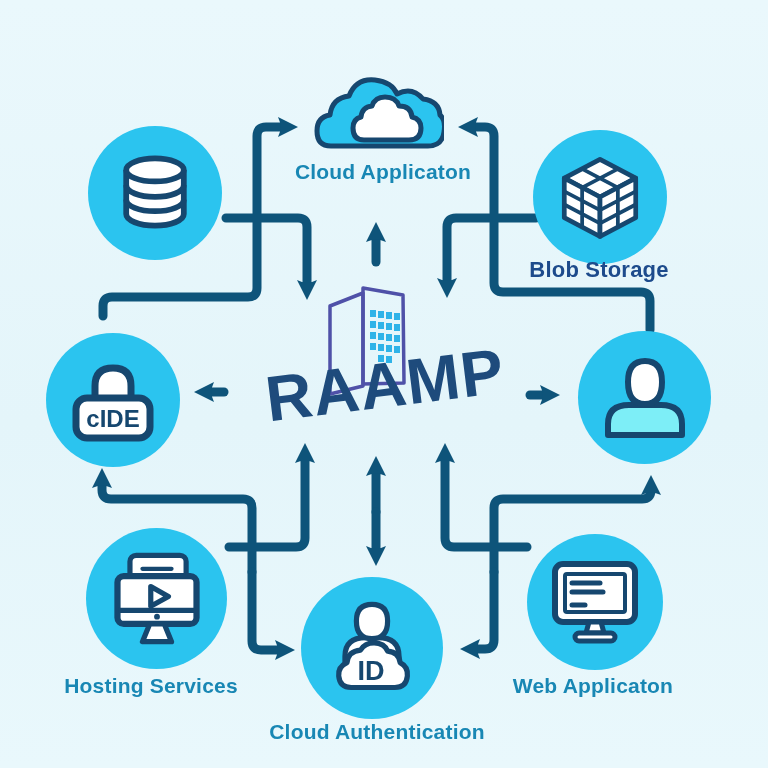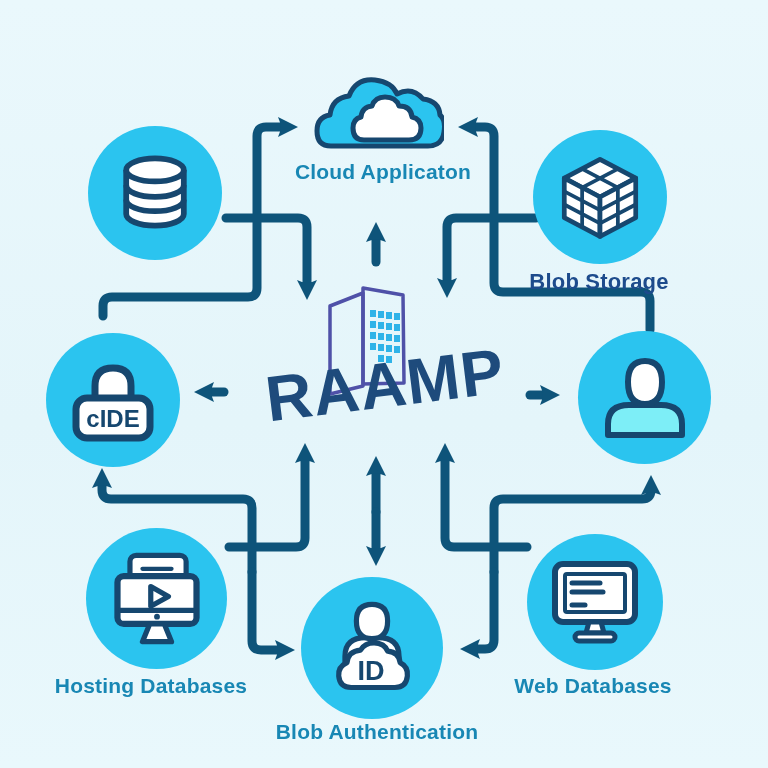--- a/index.html
+++ b/index.html
@@ -9,21 +9,21 @@
     font-family:"Liberation Sans",sans-serif;
   }
   .node-circle{
     position:absolute;border-radius:50%;background:#2bc4ef;
     display:flex;align-items:center;justify-content:center;text-align:right;
   }
   .lbl{
     position:absolute;font-weight:bold;font-size:21px;color:#1887b4;
     text-align:center;letter-spacing:.2px;white-space:nowrap;
   }
-  .lbl-navy{color:#1d4b8c;font-size:22px;margin-top:12px;}
+  .lbl-navy{color:#1d4b8c;font-size:22px;}
   #raamp-title{
     position:absolute;left:250px;top:348px;width:270px;text-align:center;
     font-size:64px;font-weight:bold;color:#1e4b7c;letter-spacing:1px;
     transform:rotate(-7deg);
   }
   svg{display:block;}
   .abs{position:absolute;}
 </style>
 </head>
 <body>
@@ -119,46 +119,46 @@
     <svg width="104" height="104" viewBox="0 0 100 100">
       <rect x="24" y="8" width="54" height="42" rx="6" fill="#ffffff" stroke="#16476f" stroke-width="5"></rect>
       <line x1="36" y1="21" x2="64" y2="21" stroke="#16476f" stroke-width="4" stroke-linecap="round"></line>
       <rect x="12" y="28" width="76" height="46" rx="6" fill="#ffffff" stroke="#16476f" stroke-width="6"></rect>
       <line x1="13" y1="61" x2="87" y2="61" stroke="#16476f" stroke-width="5"></line>
       <circle cx="50" cy="67" r="2.8" fill="#16476f"></circle>
       <path d="M44,38 L61,47.5 L44,57 Z" fill="#ffffff" stroke="#16476f" stroke-width="5" stroke-linejoin="round"></path>
       <path d="M43,74 L36,91 H64 L57,74 Z" fill="#ffffff" stroke="#16476f" stroke-width="5" stroke-linejoin="round"></path>
     </svg>
   </div>
-  <div class="lbl" style="left:51px;top:674px;width:200px">Hosting Databases</div>
+  <div class="lbl" style="left:51px;top:674px;width:200px">Hosting Services</div>
 
   <div class="node-circle" style="left:301px;top:577px;width:142px;height:142px">
     <svg width="104" height="104" viewBox="0 0 100 100">
       <path d="M24,72 V58 Q24,40 44,40 H56 Q76,40 76,58 V72 Z" fill="#ffffff" stroke="#16476f" stroke-width="5" stroke-linejoin="round"></path>
       <path d="M35,24 Q35,8 50,8 Q65,8 65,24 Q65,41 50,41 Q35,41 35,24 Z" fill="#ffffff" stroke="#16476f" stroke-width="5"></path>
       <path d="M30,88 Q19,88 18,77 Q17,68 26,64 Q27,53 39,52 Q43,45 52,45 Q62,45 65,53 Q76,54 77,64 Q85,68 84,77 Q83,88 72,88 Z" fill="#ffffff" stroke="#16476f" stroke-width="5" stroke-linejoin="round"></path>
       <text x="49" y="81" text-anchor="middle" font-family="Liberation Sans, sans-serif" font-size="26" font-weight="bold" fill="#16476f">ID</text>
     </svg>
   </div>
-  <div class="lbl" style="left:267px;top:720px;width:220px">Blob Authentication</div>
+  <div class="lbl" style="left:267px;top:720px;width:220px">Cloud Authentication</div>
 
   <div class="node-circle" style="left:527px;top:534px;width:136px;height:136px">
     <svg width="100" height="100" viewBox="0 0 100 100">
       <rect x="10" y="12" width="80" height="58" rx="8" fill="#ffffff" stroke="#16476f" stroke-width="6"></rect>
       <rect x="20" y="22" width="60" height="38" rx="2" fill="#ffffff" stroke="#16476f" stroke-width="4"></rect>
       <g stroke="#16476f" stroke-width="5" stroke-linecap="round">
         <line x1="27" y1="31" x2="55" y2="31"></line>
         <line x1="27" y1="40" x2="58" y2="40"></line>
         <line x1="27" y1="53" x2="40" y2="53"></line>
       </g>
       <path d="M44,70 L41,81 H59 L56,70 Z" fill="#ffffff" stroke="#16476f" stroke-width="5" stroke-linejoin="round"></path>
       <rect x="30" y="81" width="40" height="8" rx="4" fill="#ffffff" stroke="#16476f" stroke-width="5"></rect>
     </svg>
   </div>
-  <div class="lbl" style="left:493px;top:674px;width:200px">Web Databases</div>
+  <div class="lbl" style="left:493px;top:674px;width:200px">Web Applicaton</div>
 
   <svg class="abs" style="left:318px;top:280px" width="95" height="118" viewBox="0 0 95 118">
     <g fill="none" stroke="#4f51a8" stroke-width="3.5" stroke-linejoin="round">
       <polygon points="12,26 45,13 45,106 12,114"></polygon>
       <polygon points="45,8 85,15 86,103 45,104"></polygon>
     </g>
     <g fill="#2fb3e8">
       <rect x="52" y="30" width="6" height="7"></rect>
         <rect x="60" y="31" width="6" height="7"></rect>
         <rect x="68" y="32" width="6" height="7"></rect>

